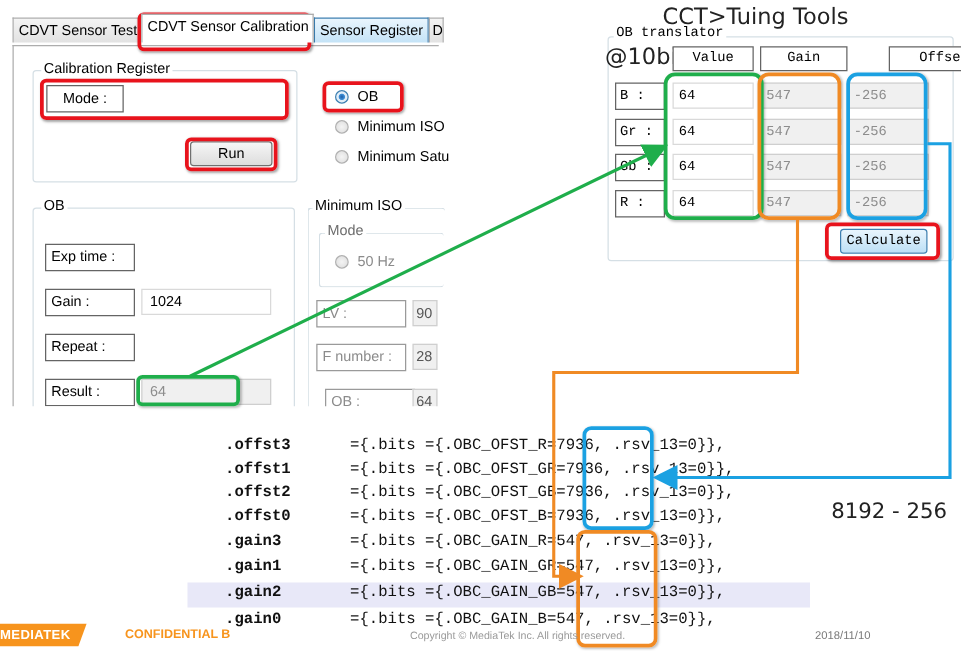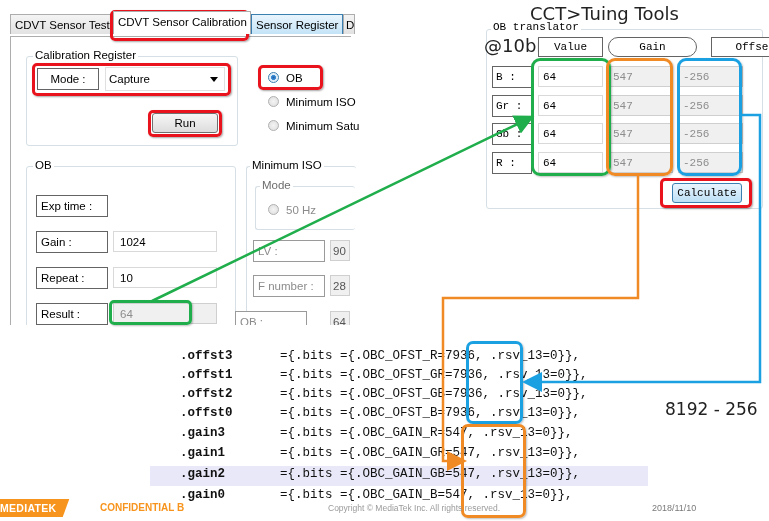--- a/index.html
+++ b/index.html
@@ -61,72 +61,67 @@
     <div class="tab active" style="left:103px;width:138px;">CDVT Sensor Calibration</div>
     <div class="tab hover" style="left:241px;width:92px;">Sensor Register</div>
     <div class="tab" style="left:333px;width:12px;padding:0 2px;overflow:hidden;">D</div>
   </div>
   <div class="abs tabbody"></div>
 
   <div class="abs group" style="left:26px;top:56px;width:212px;height:90px;">
     <span class="glabel">Calibration Register</span>
   </div>
   <div class="lbl" style="left:37px;top:68px;width:62px;height:22px;line-height:20px;text-align:center;padding-left:0;">Mode :</div>
-  <div class="combo" style="left:105px;top:67px;width:120px;height:24px;">
-    <span>Capture</span>
-    <span class="arr"></span>
-  </div>
   <div class="btn" style="left:152px;top:113px;width:66px;height:20px;line-height:18px;">Run</div>
 
   <div class="radio on" style="left:268px;top:71px;"><span class="dot"></span><span>OB</span></div>
   <div class="radio" style="left:268px;top:95px;"><span class="dot"></span><span>Minimum ISO</span></div>
   <div class="radio" style="left:268px;top:119px;"><span class="dot"></span><span>Minimum Satu</span></div>
 
   <div class="abs group" style="left:26px;top:166px;width:210px;height:170px;">
     <span class="glabel">OB</span>
   </div>
   <div class="lbl" style="left:36px;top:195px;width:72px;height:22px;">Exp time :</div>
   <div class="lbl" style="left:36px;top:231px;width:72px;height:22px;">Gain :</div>
   <div class="inp" style="left:113px;top:231px;width:104px;height:21px;">1024</div>
   <div class="lbl" style="left:36px;top:267px;width:72px;height:22px;">Repeat :</div>
-  <div class="inp" style="left:113px;top:267px;width:104px;height:21px;">10</div>
   <div class="lbl" style="left:36px;top:303px;width:72px;height:22px;">Result :</div>
   <div class="inp ro" style="left:113px;top:303px;width:104px;height:21px;">64</div>
 
   <div class="abs group" style="left:246px;top:166px;width:110px;height:170px;border-right:none;">
     <span class="glabel" style="left:3px;">Minimum ISO</span>
   </div>
   <div class="abs group" style="left:255px;top:186px;width:100px;height:44px;border-right:none;">
     <span class="glabel dis" style="left:4px;">Mode</span>
   </div>
   <div class="radio dis" style="left:268px;top:203px;"><span class="dot"></span><span>50 Hz</span></div>
   <div class="lbl dis" style="left:253px;top:240px;width:72px;height:22px;">LV :</div>
   <div class="inp ro" style="left:330px;top:240px;width:20px;height:21px;padding-left:2px;overflow:hidden;color:#555;">90</div>
   <div class="lbl dis" style="left:253px;top:275px;width:72px;height:22px;">F number :</div>
   <div class="inp ro" style="left:330px;top:275px;width:20px;height:21px;padding-left:2px;overflow:hidden;color:#555;">28</div>
-  <div class="lbl dis" style="left:235px;top:311px;width:72px;height:22px;">OB :</div>
+  <div class="lbl dis" style="left:260px;top:311px;width:72px;height:22px;">OB :</div>
   <div class="inp ro" style="left:330px;top:311px;width:20px;height:21px;padding-left:2px;overflow:hidden;color:#555;">64</div>
 </div>
 
 <div class="abs" style="left:0;top:325px;width:360px;height:20px;background:#fff;"></div>
 
 <div class="hl" style="left:110px;top:10px;width:139px;height:31px;"></div>
 <div class="hl" style="left:32px;top:63px;width:199px;height:33px;"></div>
 <div class="hl" style="left:148px;top:110px;width:74px;height:27px;"></div>
 <div class="hl" style="left:258px;top:65px;width:65px;height:25px;"></div>
 <div class="colhl" style="left:109px;top:300px;width:83px;height:25px;border-color:#1fae4b;border-radius:5px;"></div>
 
 <div class="abs title-cct">CCT&gt;Tuing Tools</div>
 <div class="abs obgroup">
   <span class="glabel">OB translator</span>
 </div>
 <div class="abs bit10">@10bit</div>
 
 <div class="colhdr" style="left:538px;top:37px;width:65px;height:20px;">Value</div>
-<div class="colhdr" style="left:608px;top:37px;width:89px;height:20px;border-radius:10px;">Gain</div>
+<div class="colhdr" style="left:608px;top:37px;width:70px;height:20px;">Gain</div>
 <div class="colhdr" style="left:711px;top:37px;width:65px;height:20px;text-align:right;">Offset</div>
 
 <div class="rowlbl" style="left:492px;top:66px;width:40px;height:22px;">B :</div>
 <div class="cell" style="left:538px;top:66px;width:65px;height:21px;">64</div>
 <div class="cell ro" style="left:608px;top:66px;width:65px;height:21px;">547</div>
 <div class="cell ro" style="left:678px;top:66px;width:65px;height:21px;">-256</div>
 
 <div class="rowlbl" style="left:492px;top:95px;width:40px;height:22px;">Gr :</div>
 <div class="cell" style="left:538px;top:95px;width:65px;height:21px;">64</div>
 <div class="cell ro" style="left:608px;top:95px;width:65px;height:21px;">547</div>

